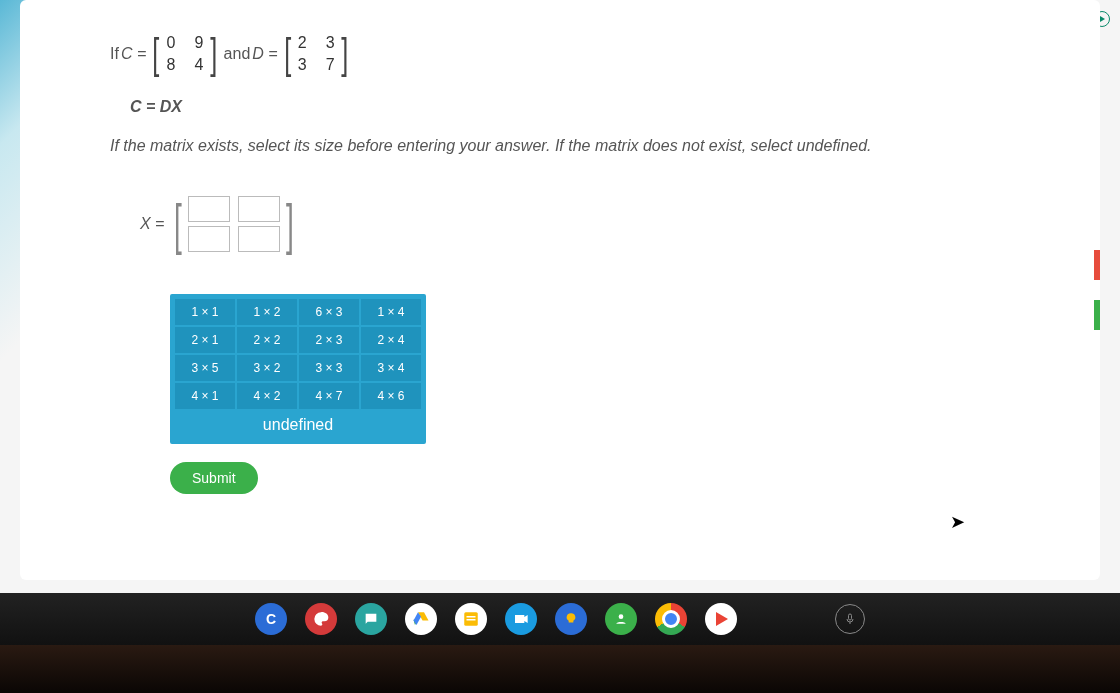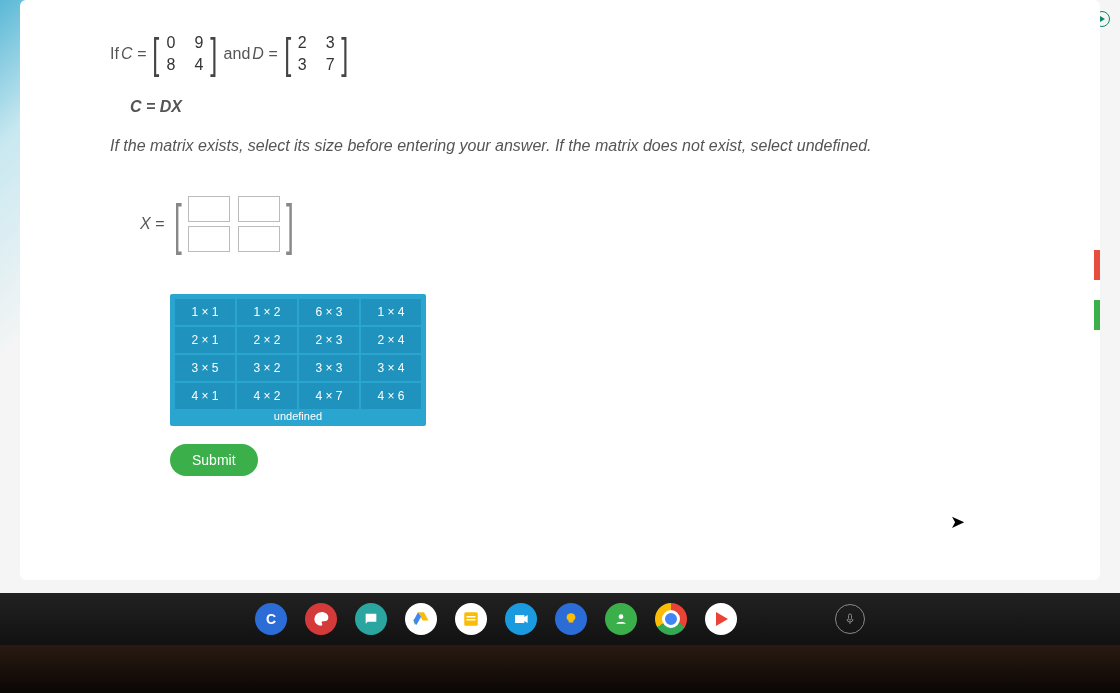--- a/index.html
+++ b/index.html
@@ -137,23 +137,23 @@
     color: #fff;
     font-size: 12px;
     text-align: center;
     padding: 6px 0;
     border: 1px solid #2aa5d0;
     cursor: pointer;
   }
   .undefined-cell {
     background: #2aa5d0;
     color: #fff;
-    font-size: 11px;
+    font-size: 16px;
     text-align: center;
-    padding: 0 0;
+    padding: 6px 0;
     cursor: pointer;
   }
   .submit-btn {
     display: inline-block;
     background: #3bb04a;
     color: #fff;
     font-size: 14px;
     padding: 8px 22px;
     border-radius: 16px;
     margin-left: 60px;

